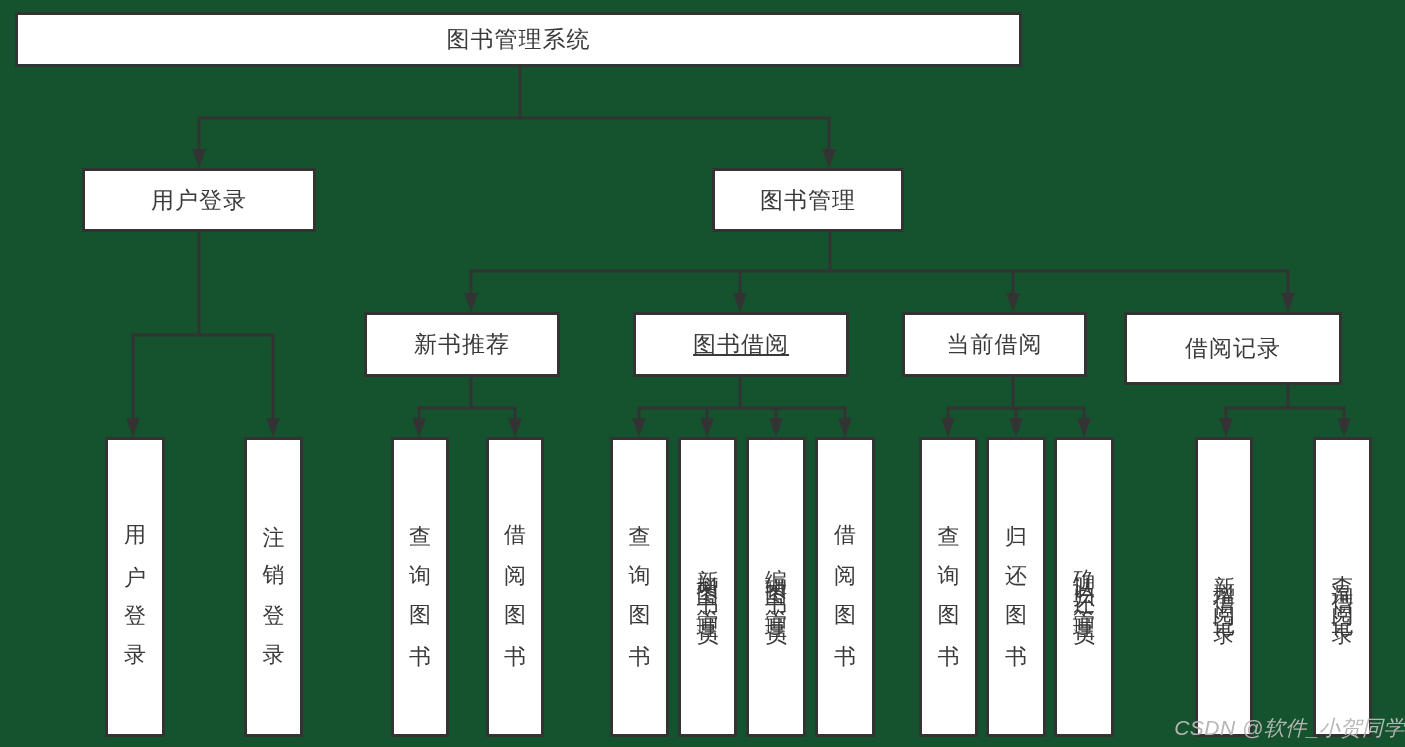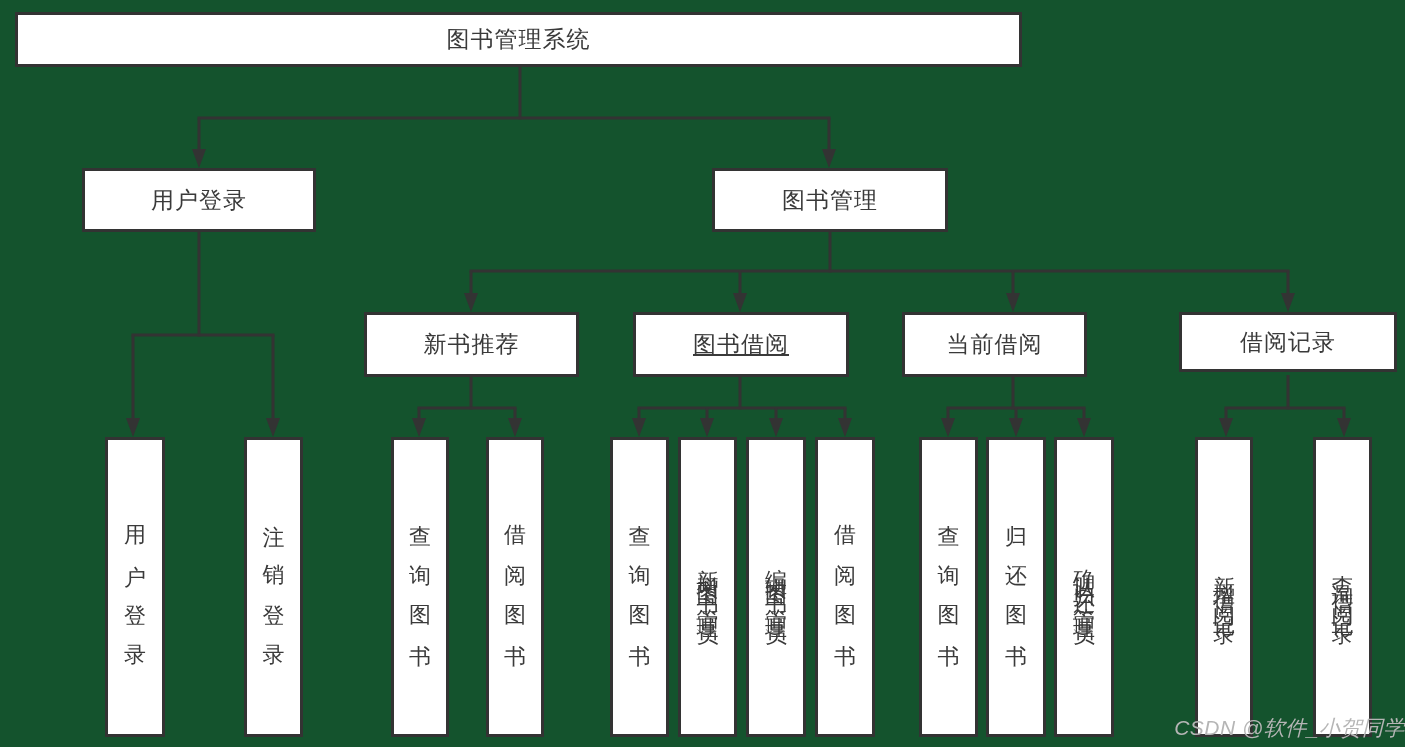--- a/index.html
+++ b/index.html
@@ -104,26 +104,26 @@
       <line x1="1226" y1="408" x2="1226" y2="424"></line>
       <polygon points="1226,437 1219,418 1233,418"></polygon>
       <line x1="1344" y1="408" x2="1344" y2="424"></line>
       <polygon points="1344,437 1337,418 1351,418"></polygon>
     </g>
   </svg>
 
   <div class="box hbox" style="left:15px;top:12px;width:1007px;height:55px;">图书管理系统</div>
 
   <div class="box hbox" style="left:82px;top:168px;width:234px;height:64px;">用户登录</div>
-  <div class="box hbox" style="left:712px;top:168px;width:236px;height:64px;">图书管理</div>
+  <div class="box hbox" style="left:712px;top:168px;width:192px;height:64px;">图书管理</div>
 
-  <div class="box hbox" style="left:364px;top:312px;width:215px;height:65px;">新书推荐</div>
+  <div class="box hbox" style="left:364px;top:312px;width:196px;height:65px;">新书推荐</div>
   <div class="box hbox" style="left:633px;top:312px;width:216px;height:65px;text-decoration:underline;">图书借阅</div>
   <div class="box hbox" style="left:902px;top:312px;width:185px;height:65px;">当前借阅</div>
-  <div class="box hbox" style="left:1179px;top:312px;width:218px;height:60px;">借阅记录</div>
+  <div class="box hbox" style="left:1124px;top:312px;width:218px;height:73px;">借阅记录</div>
 
   <div class="box vbox v-loose" style="left:105px;top:437px;width:60px;height:300px;">用户登录</div>
   <div class="box vbox v-loose" style="left:244px;top:437px;width:59px;height:300px;">注销登录</div>
 
   <div class="box vbox v-loose" style="left:391px;top:437px;width:58px;height:300px;">查询图书</div>
   <div class="box vbox v-loose" style="left:486px;top:437px;width:58px;height:300px;">借阅图书</div>
 
   <div class="box vbox v-loose" style="left:610px;top:437px;width:59px;height:300px;">查询图书</div>
   <div class="box vbox v-tight" style="left:678px;top:437px;width:59px;height:300px;">新增图书（管理员）</div>
   <div class="box vbox v-tight" style="left:746px;top:437px;width:60px;height:300px;">编辑图书（管理员）</div>

